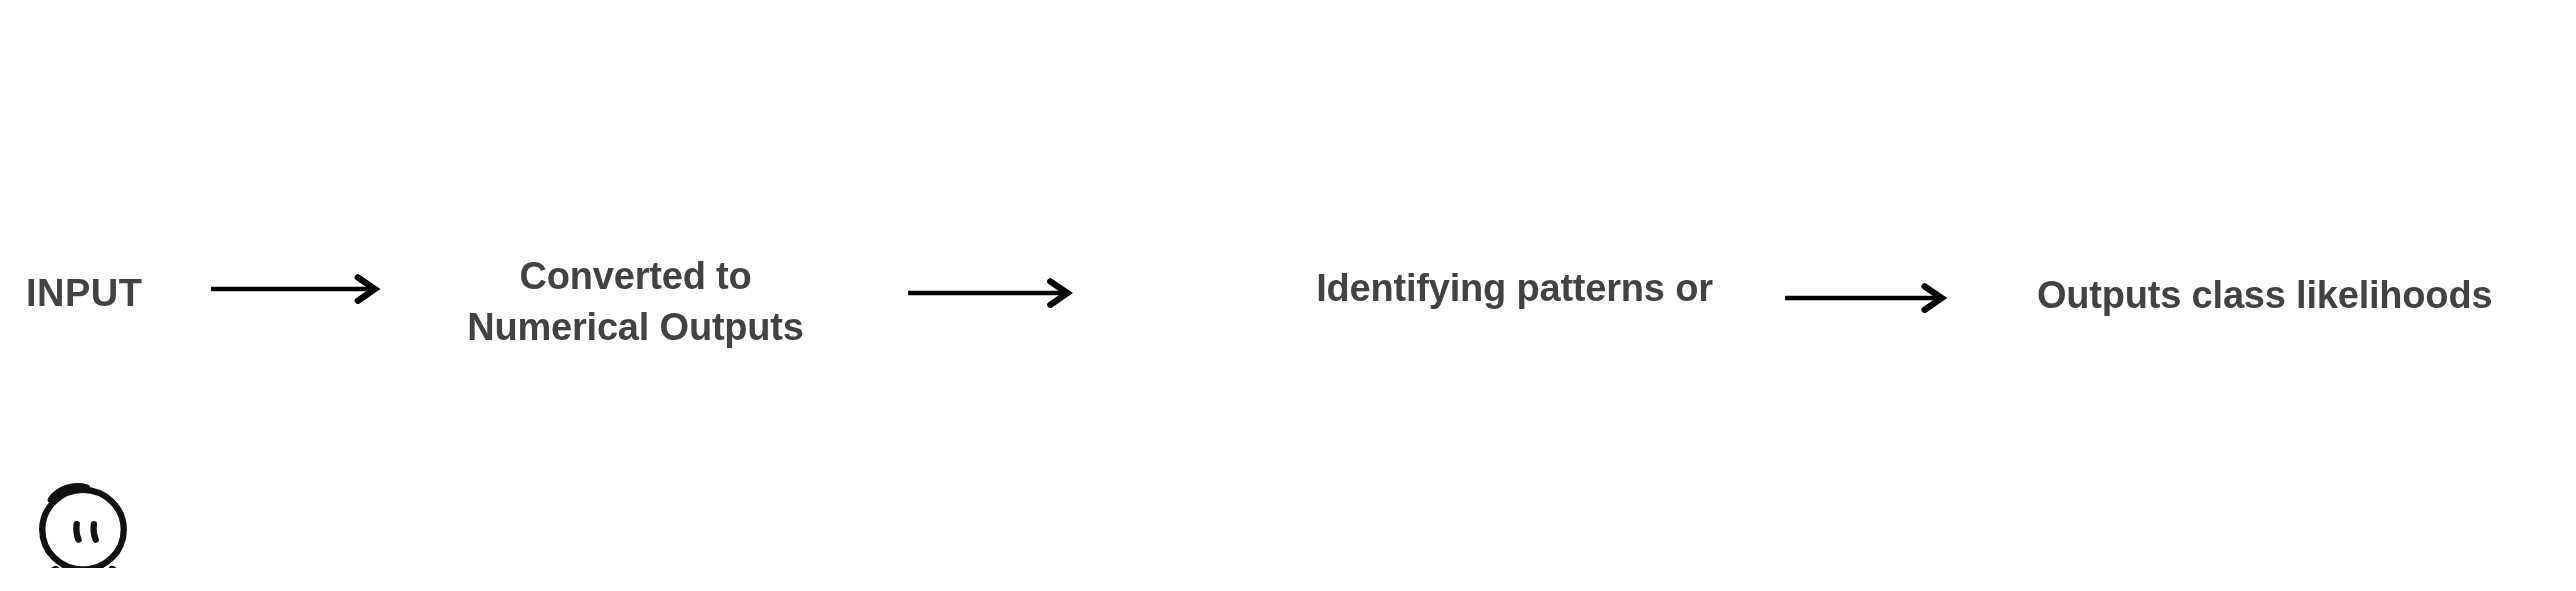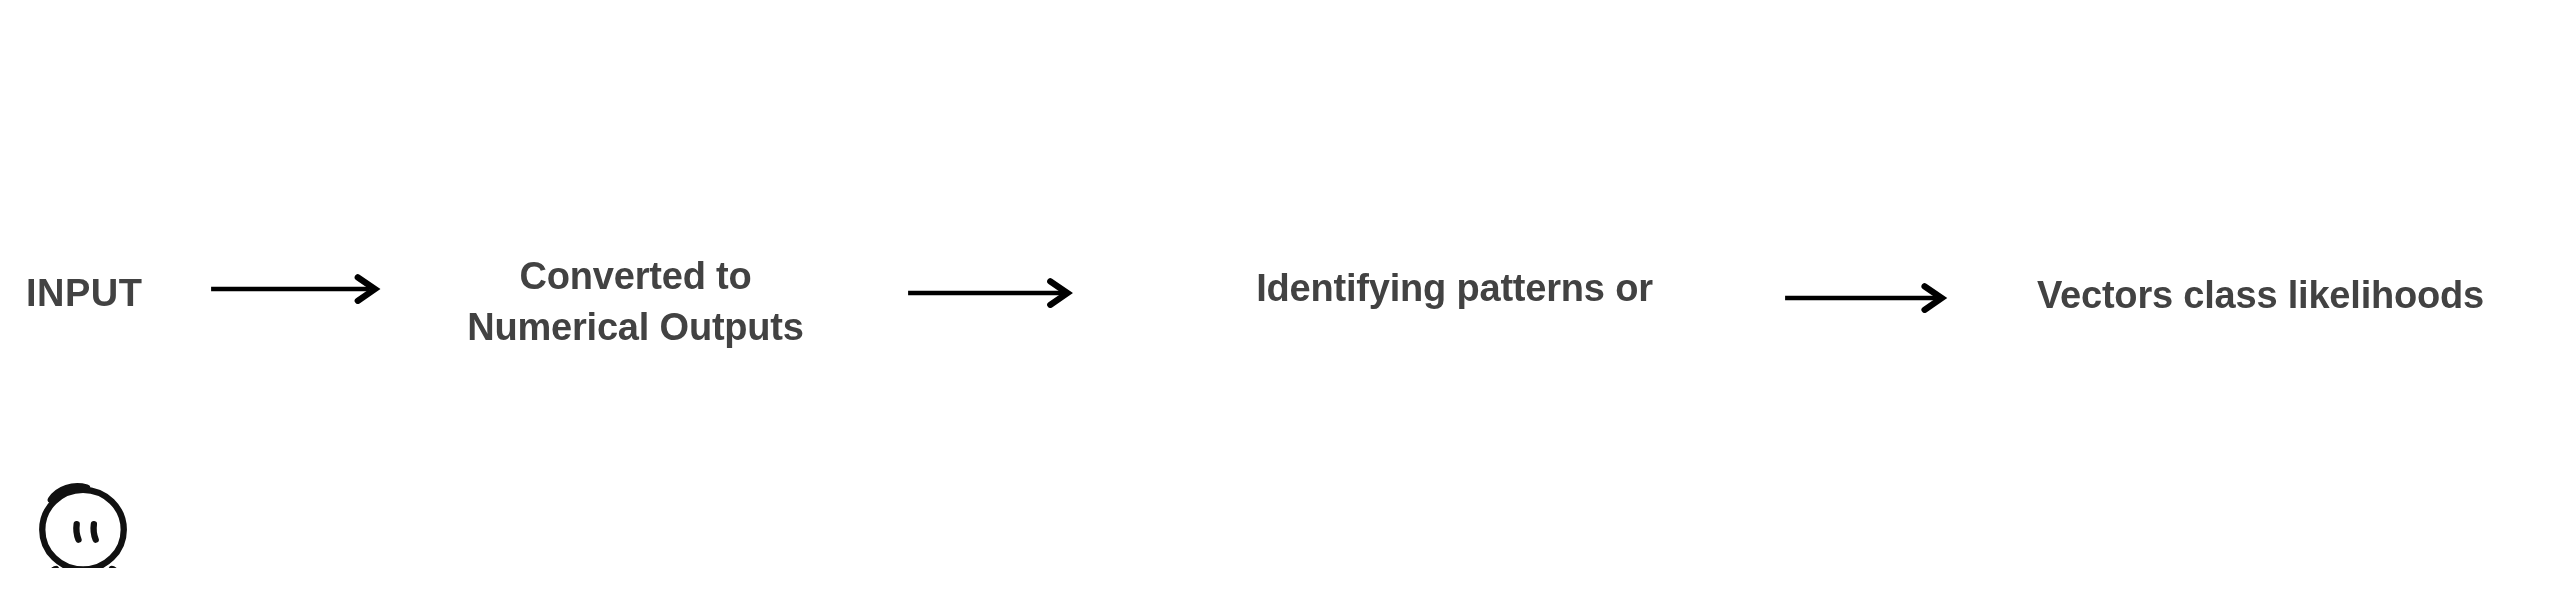--- a/index.html
+++ b/index.html
@@ -41,21 +41,21 @@
     letter-spacing: 0.5px;
   }
   
   #stage-vectors {
     left: 400px;
     top: 251px;
     width: 471px;
   }
   
   #stage-patterns {
-    left: 1201px;
+    left: 1261px;
     top: 263px;
     width: 507px;
   }
   
   #stage-outputs {
     left: 2037px;
     top: 270px;
     width: 526px;
     text-align: left;
   }
@@ -91,21 +91,21 @@
     <polyline points="162,6 181,19 162,32" fill="none" stroke="#000000" stroke-width="7" stroke-linecap="round" stroke-linejoin="miter"></polyline>
   </svg>
 
   <div class="stage-label" id="stage-patterns"><span>Identifying patterns or</span><br></div>
 
   <svg class="arrow" id="arrow-3" style="left:1781px; top:281px;" width="181" height="36" viewBox="0 0 200 40">
     <line x1="4" y1="19" x2="172" y2="19" stroke="#000000" stroke-width="5" stroke-linecap="butt"></line>
     <polyline points="159,6 178,19 159,32" fill="none" stroke="#000000" stroke-width="7" stroke-linecap="round" stroke-linejoin="miter"></polyline>
   </svg>
 
-  <div class="stage-label align-left" id="stage-outputs">Vectors class likelihoods</div>
+  <div class="stage-label align-left" id="stage-outputs">Outputs class likelihoods</div>
 
   <div id="doodle">
     <svg width="163" height="136" viewBox="0 0 180 150">
 
       <ellipse cx="74" cy="68" rx="45" ry="44" fill="#ffffff" stroke="#111111" stroke-width="7"></ellipse>
 
       <path d="M39 35 C47 23, 63 18, 78 22" fill="none" stroke="#111111" stroke-width="8" stroke-linecap="round"></path>
 
       <path d="M67 62 C66 69, 67 74, 69 79" fill="none" stroke="#111111" stroke-width="7" stroke-linecap="round"></path>
 

